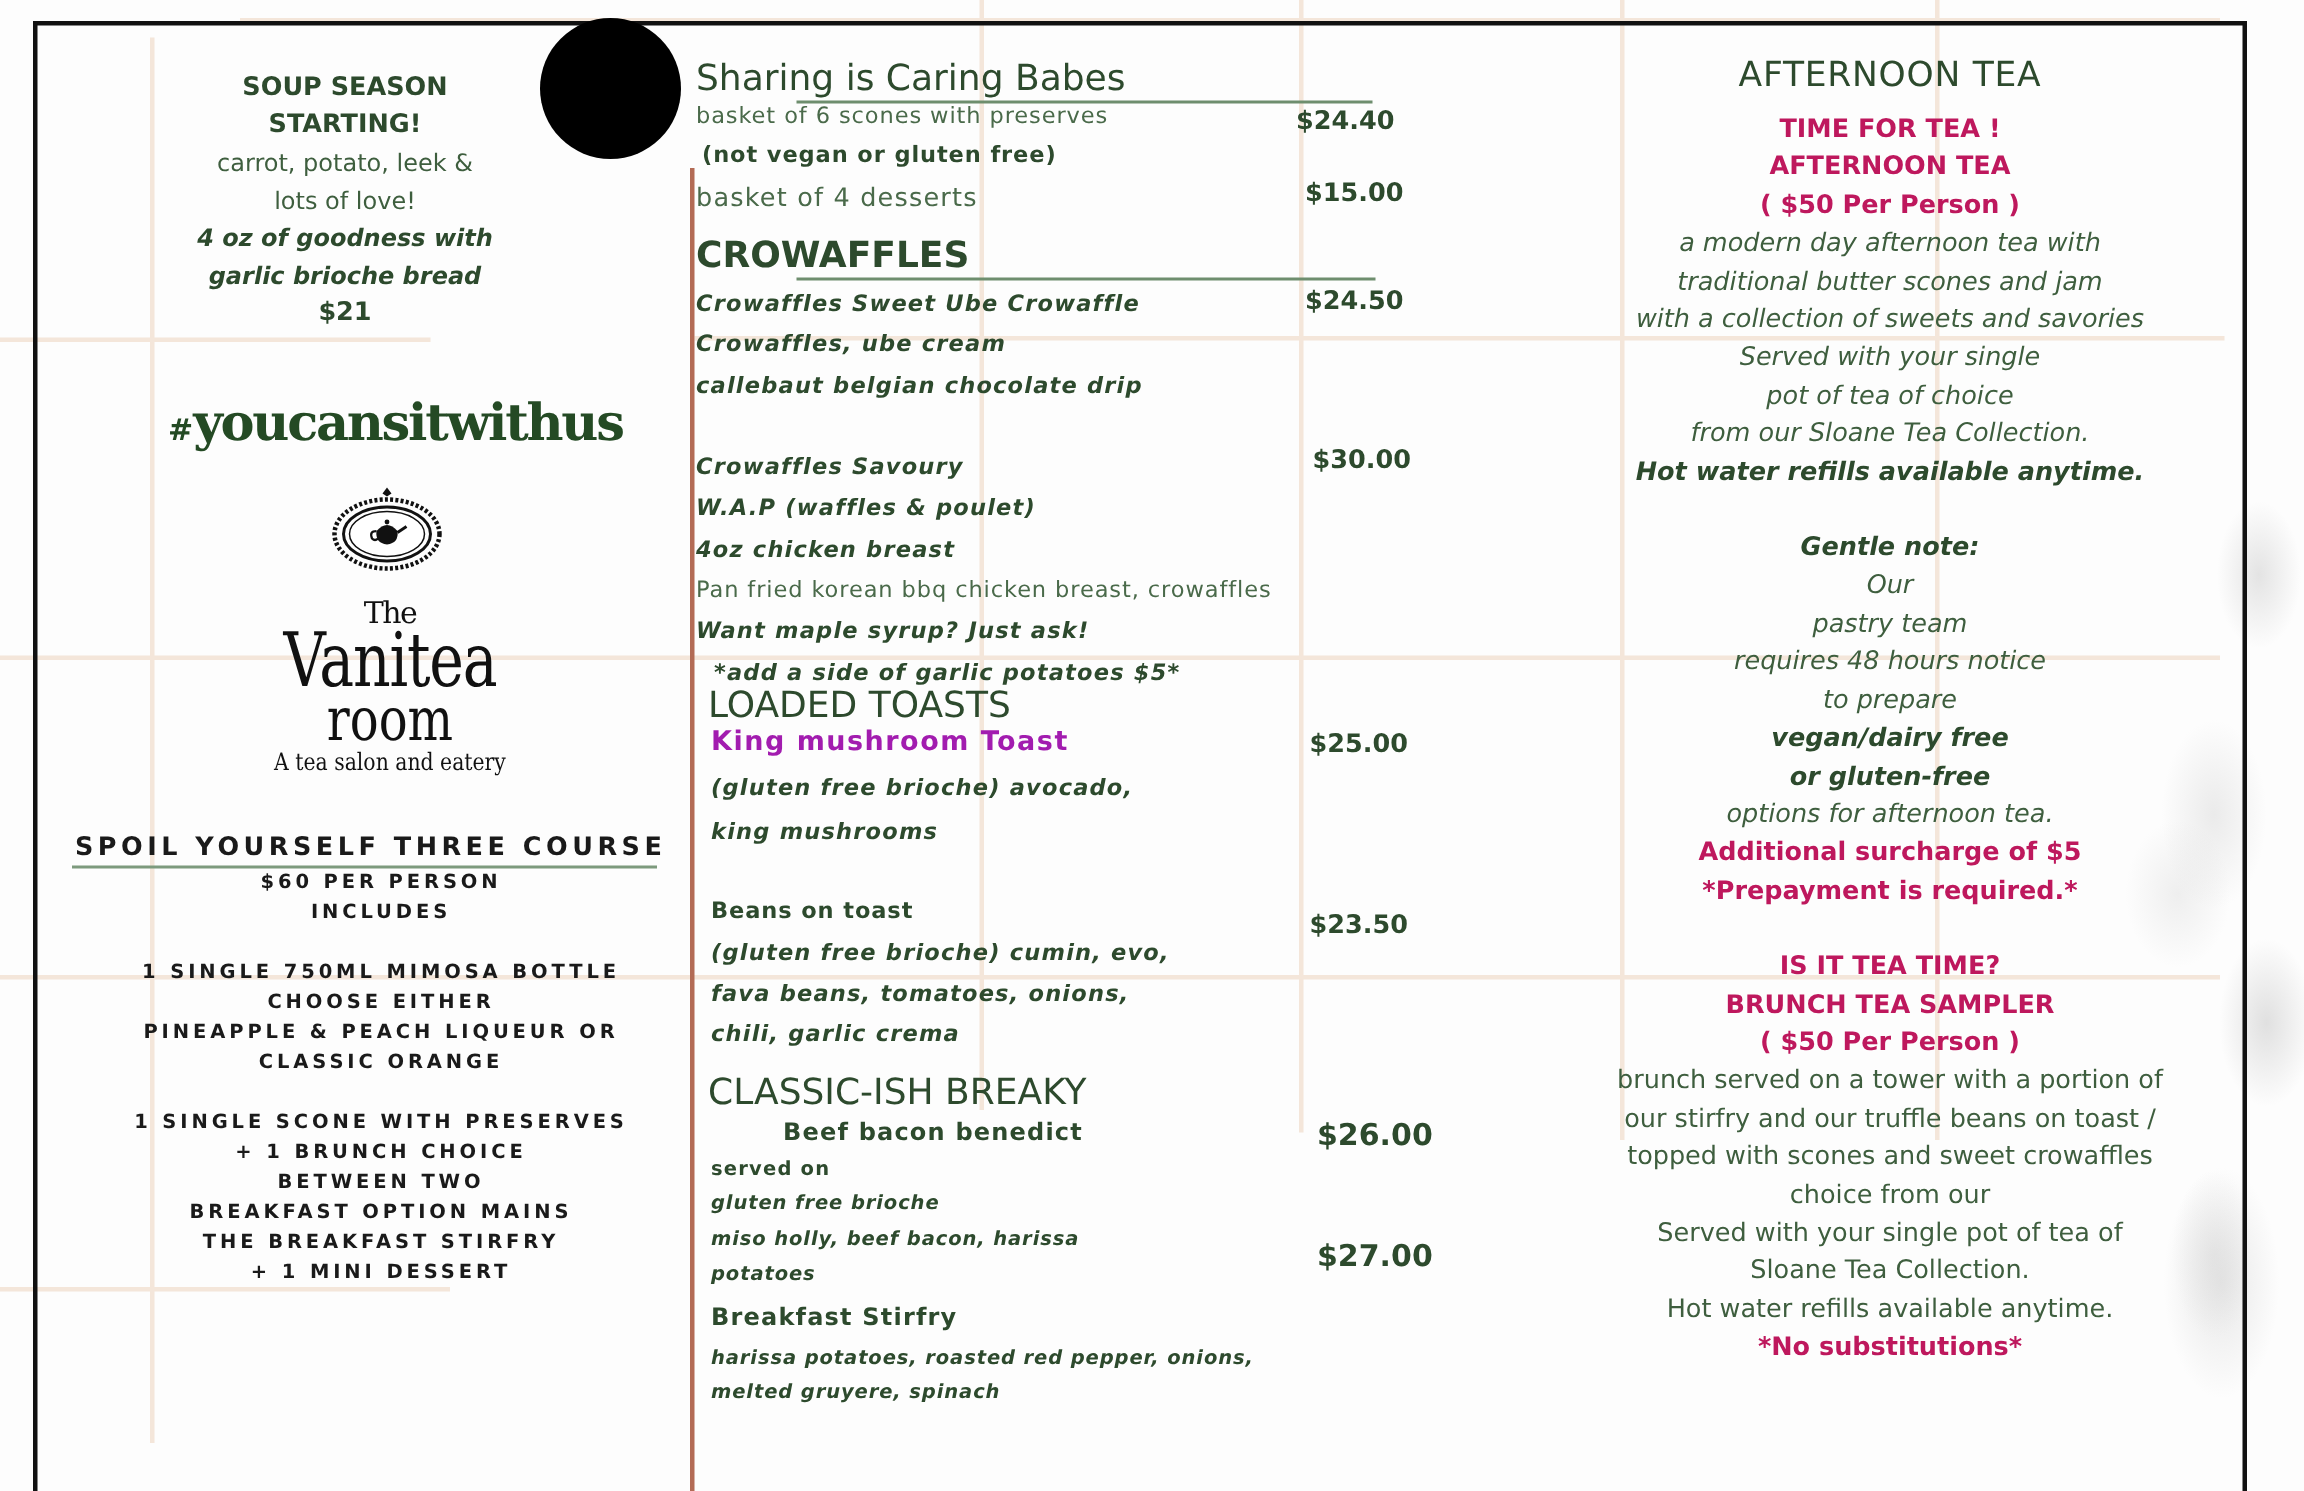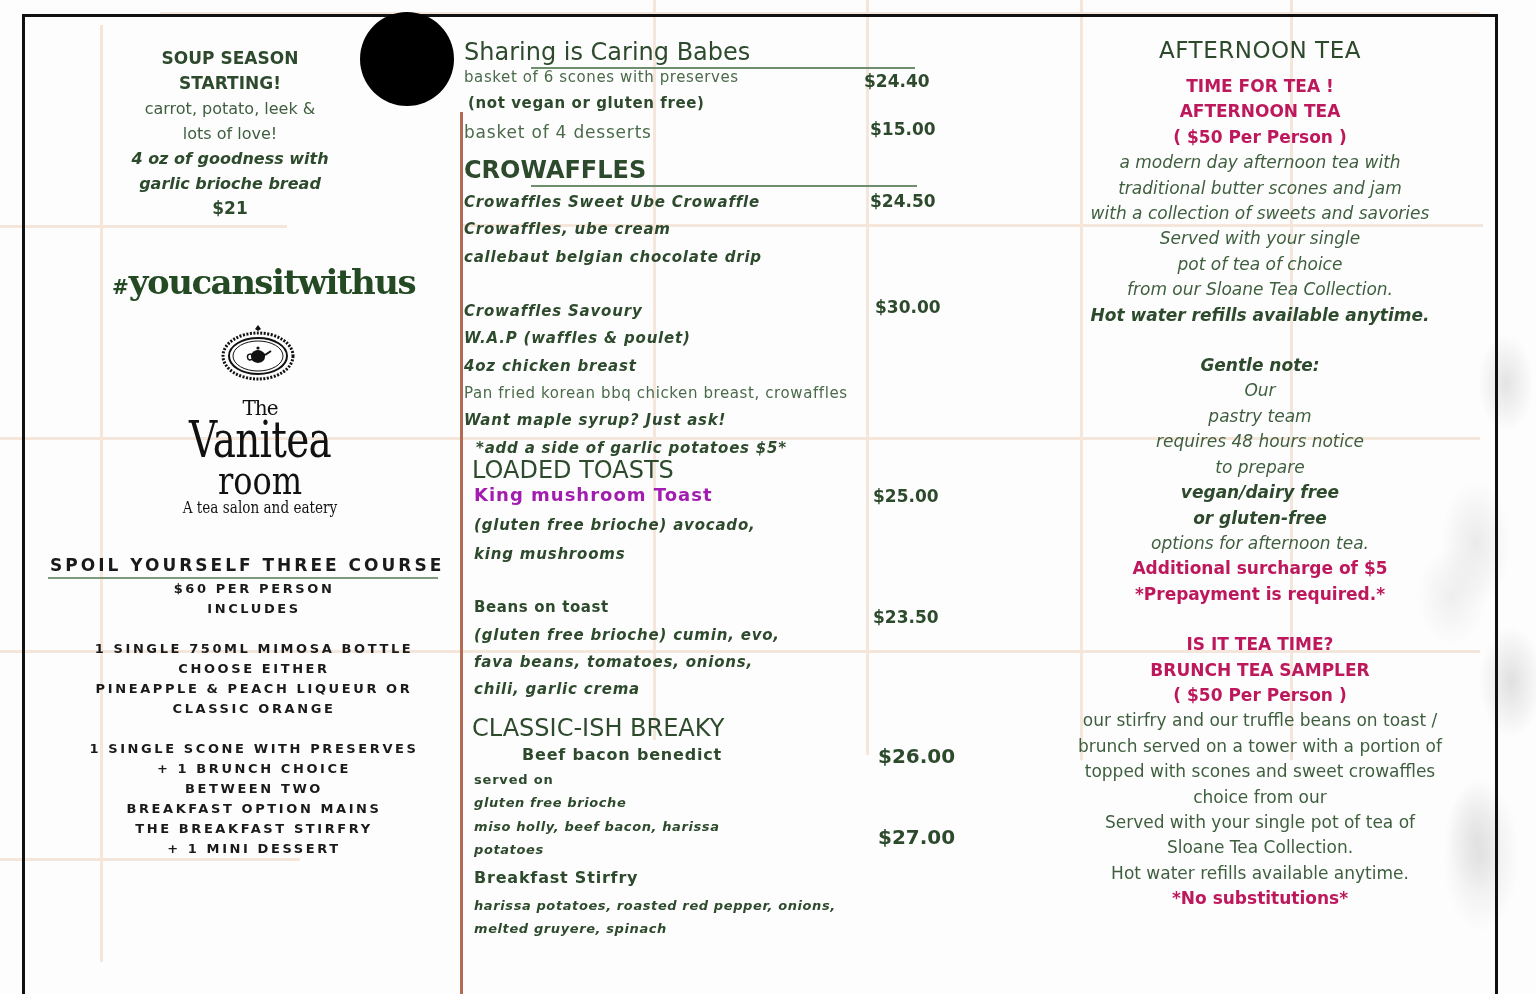--- a/index.html
+++ b/index.html
@@ -212,21 +212,21 @@
   <div class="ii">to prepare</div>
   <div class="bi">vegan/dairy free</div>
   <div class="bi">or gluten-free</div>
   <div class="ii">options for afternoon tea.</div>
   <div class="b">Additional surcharge of $5</div>
   <div class="b">*Prepayment is required.*</div>
   <div class="sp"></div>
   <div class="b">IS IT TEA TIME?</div>
   <div class="b">BRUNCH TEA SAMPLER</div>
   <div class="b">( $50 Per Person )</div>
+  <div class="n">brunch served on a tower with a portion of</div>
   <div class="n">our stirfry and our truffle beans on toast /</div>
-  <div class="n">brunch served on a tower with a portion of</div>
   <div class="n">topped with scones and sweet crowaffles</div>
   <div class="n">choice from our</div>
   <div class="n">Served with your single pot of tea of</div>
   <div class="n">Sloane Tea Collection.</div>
   <div class="n">Hot water refills available anytime.</div>
   <div class="b">*No substitutions*</div>
 </section>
 
 </body></html>

